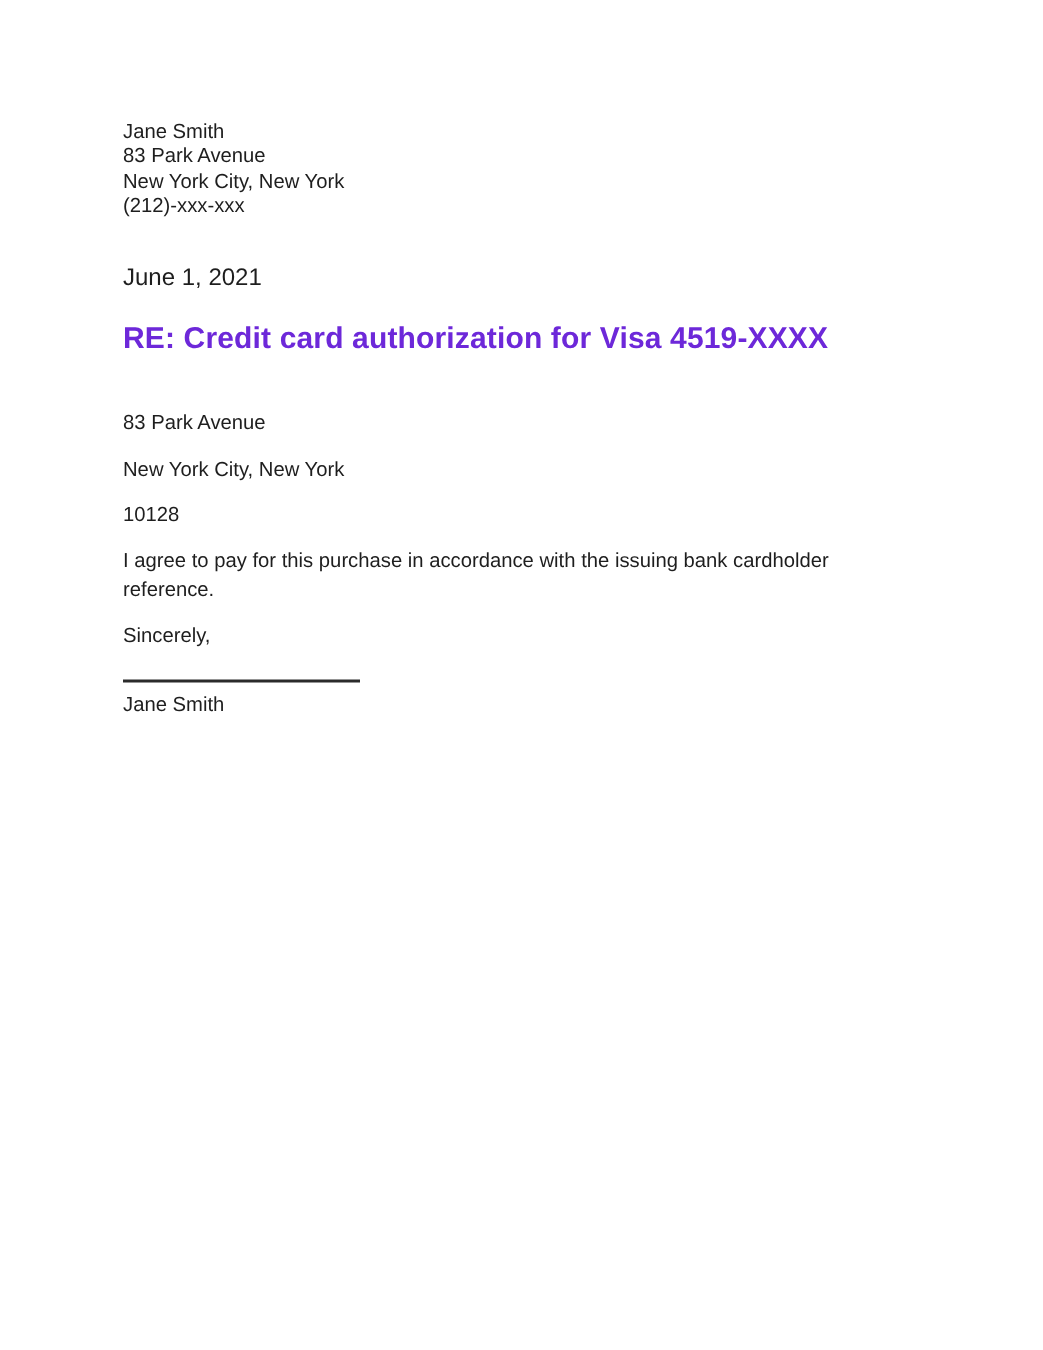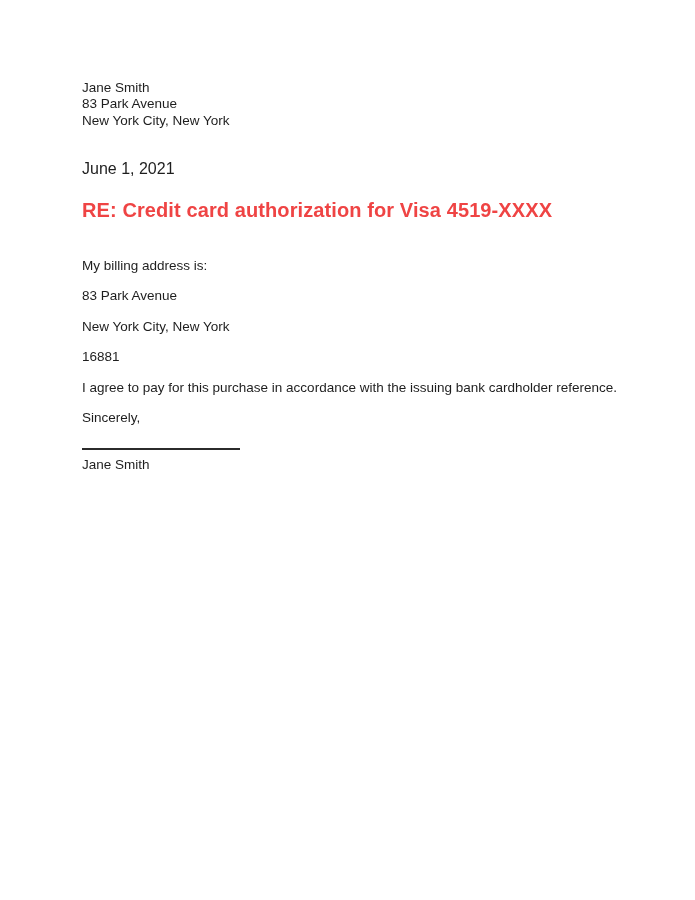--- a/index.html
+++ b/index.html
@@ -8,40 +8,40 @@
     background: #ffffff;
   }
   .page {
     position: relative;
     width: 695px;
     height: 900px;
     background: #ffffff;
     color: #1e1e1e;
     font-family: "Liberation Sans", "DejaVu Sans", sans-serif;
     box-sizing: border-box;
-    padding: 80px 66px 0 82px;
+    padding: 80px 86px 0 82px;
     overflow: hidden;
   }
   .sender-block {
     font-size: 13.5px;
     line-height: 16.4px;
     margin: 0 0 32px 0;
   }
   .date-line {
     font-size: 16px;
     line-height: 16.4px;
     margin: 0 0 20px 0;
   }
   .subject-heading {
     font-size: 20px;
     font-weight: 700;
     line-height: 24px;
     margin: 0 0 34px 0;
     letter-spacing: 0.1px;
-    color: #ef4444;
+    color: #6d28d9;
   }
   p.body-par {
     font-size: 13.5px;
     line-height: 19.5px;
     margin: 0 0 11px 0;
   }
   .closing-block {
   }
   .closing-line {
     font-size: 13.5px;
@@ -62,34 +62,34 @@
 </style>
 </head>
 <body>
 
 <div class="page">
 
   <div class="sender-block">
     <div>Jane Smith</div>
     <div>83 Park Avenue</div>
     <div>New York City, New York</div>
+    <div>(212)-xxx-xxx</div>
   </div>
 
   <div class="date-line">June 1, 2021</div>
 
   <h1 class="subject-heading">RE: Credit card authorization for Visa 4519-XXXX</h1>
 
 
-  <p class="body-par">My billing address is:</p>
 
   <p class="body-par">83 Park Avenue</p>
 
   <p class="body-par">New York City, New York</p>
 
-  <p class="body-par">16881</p>
+  <p class="body-par">10128</p>
 
   <p class="body-par">I agree to pay for this purchase in accordance with the issuing bank cardholder reference.</p>
 
   <div class="closing-block">
     <p class="closing-line">Sincerely,</p>
     <div class="signature-line"></div>
     <p class="signature-name">Jane Smith</p>
   </div>
 
 </div>

